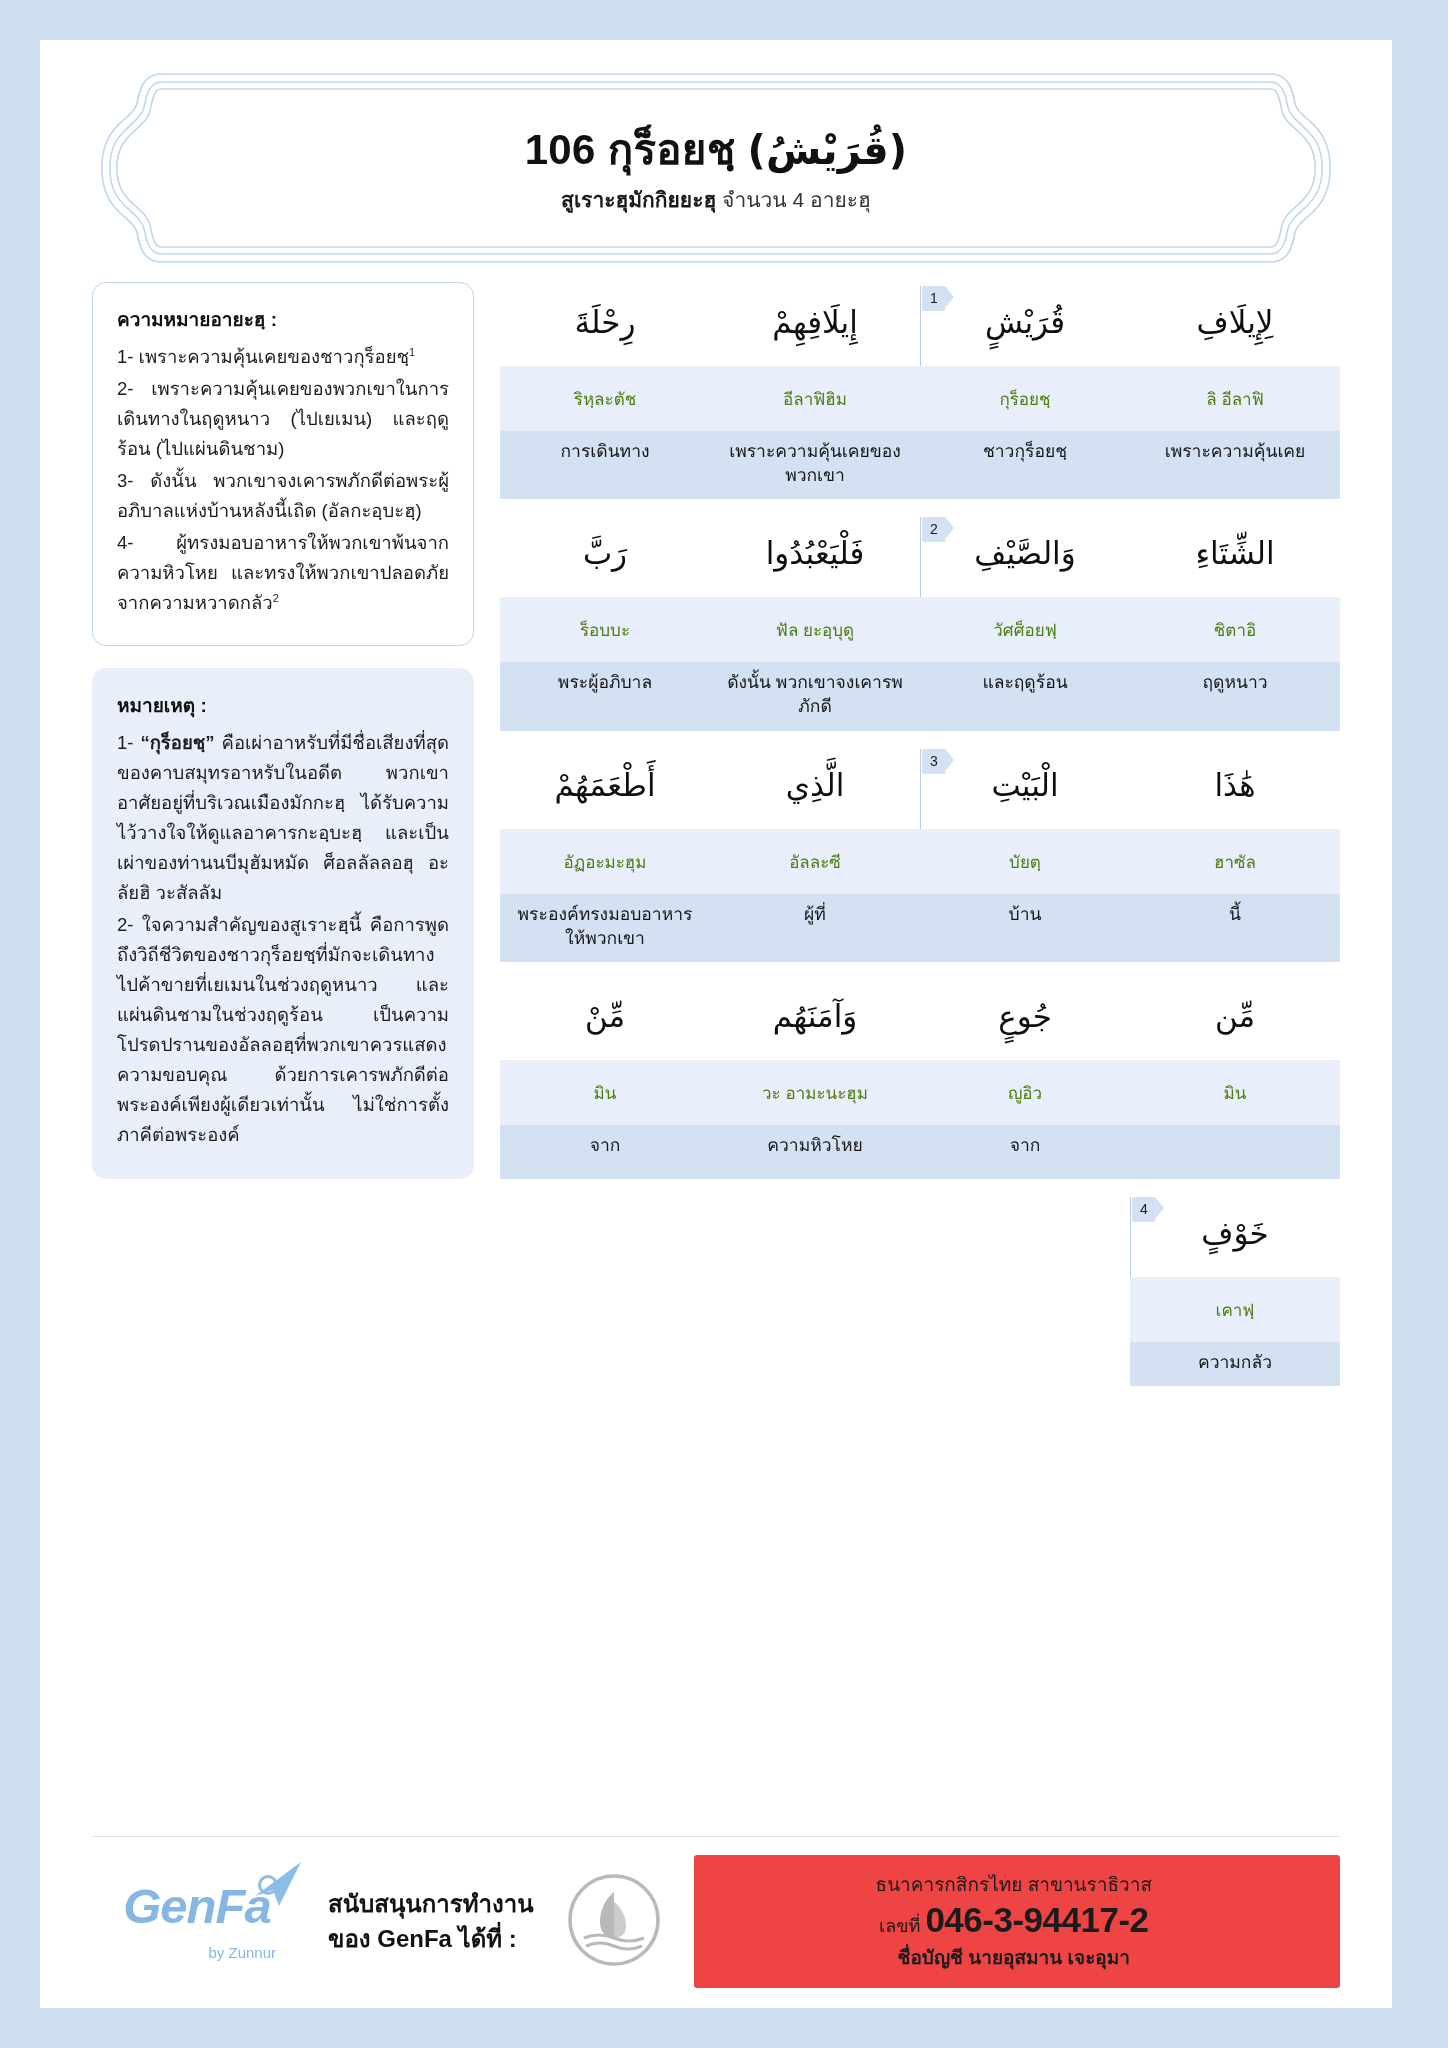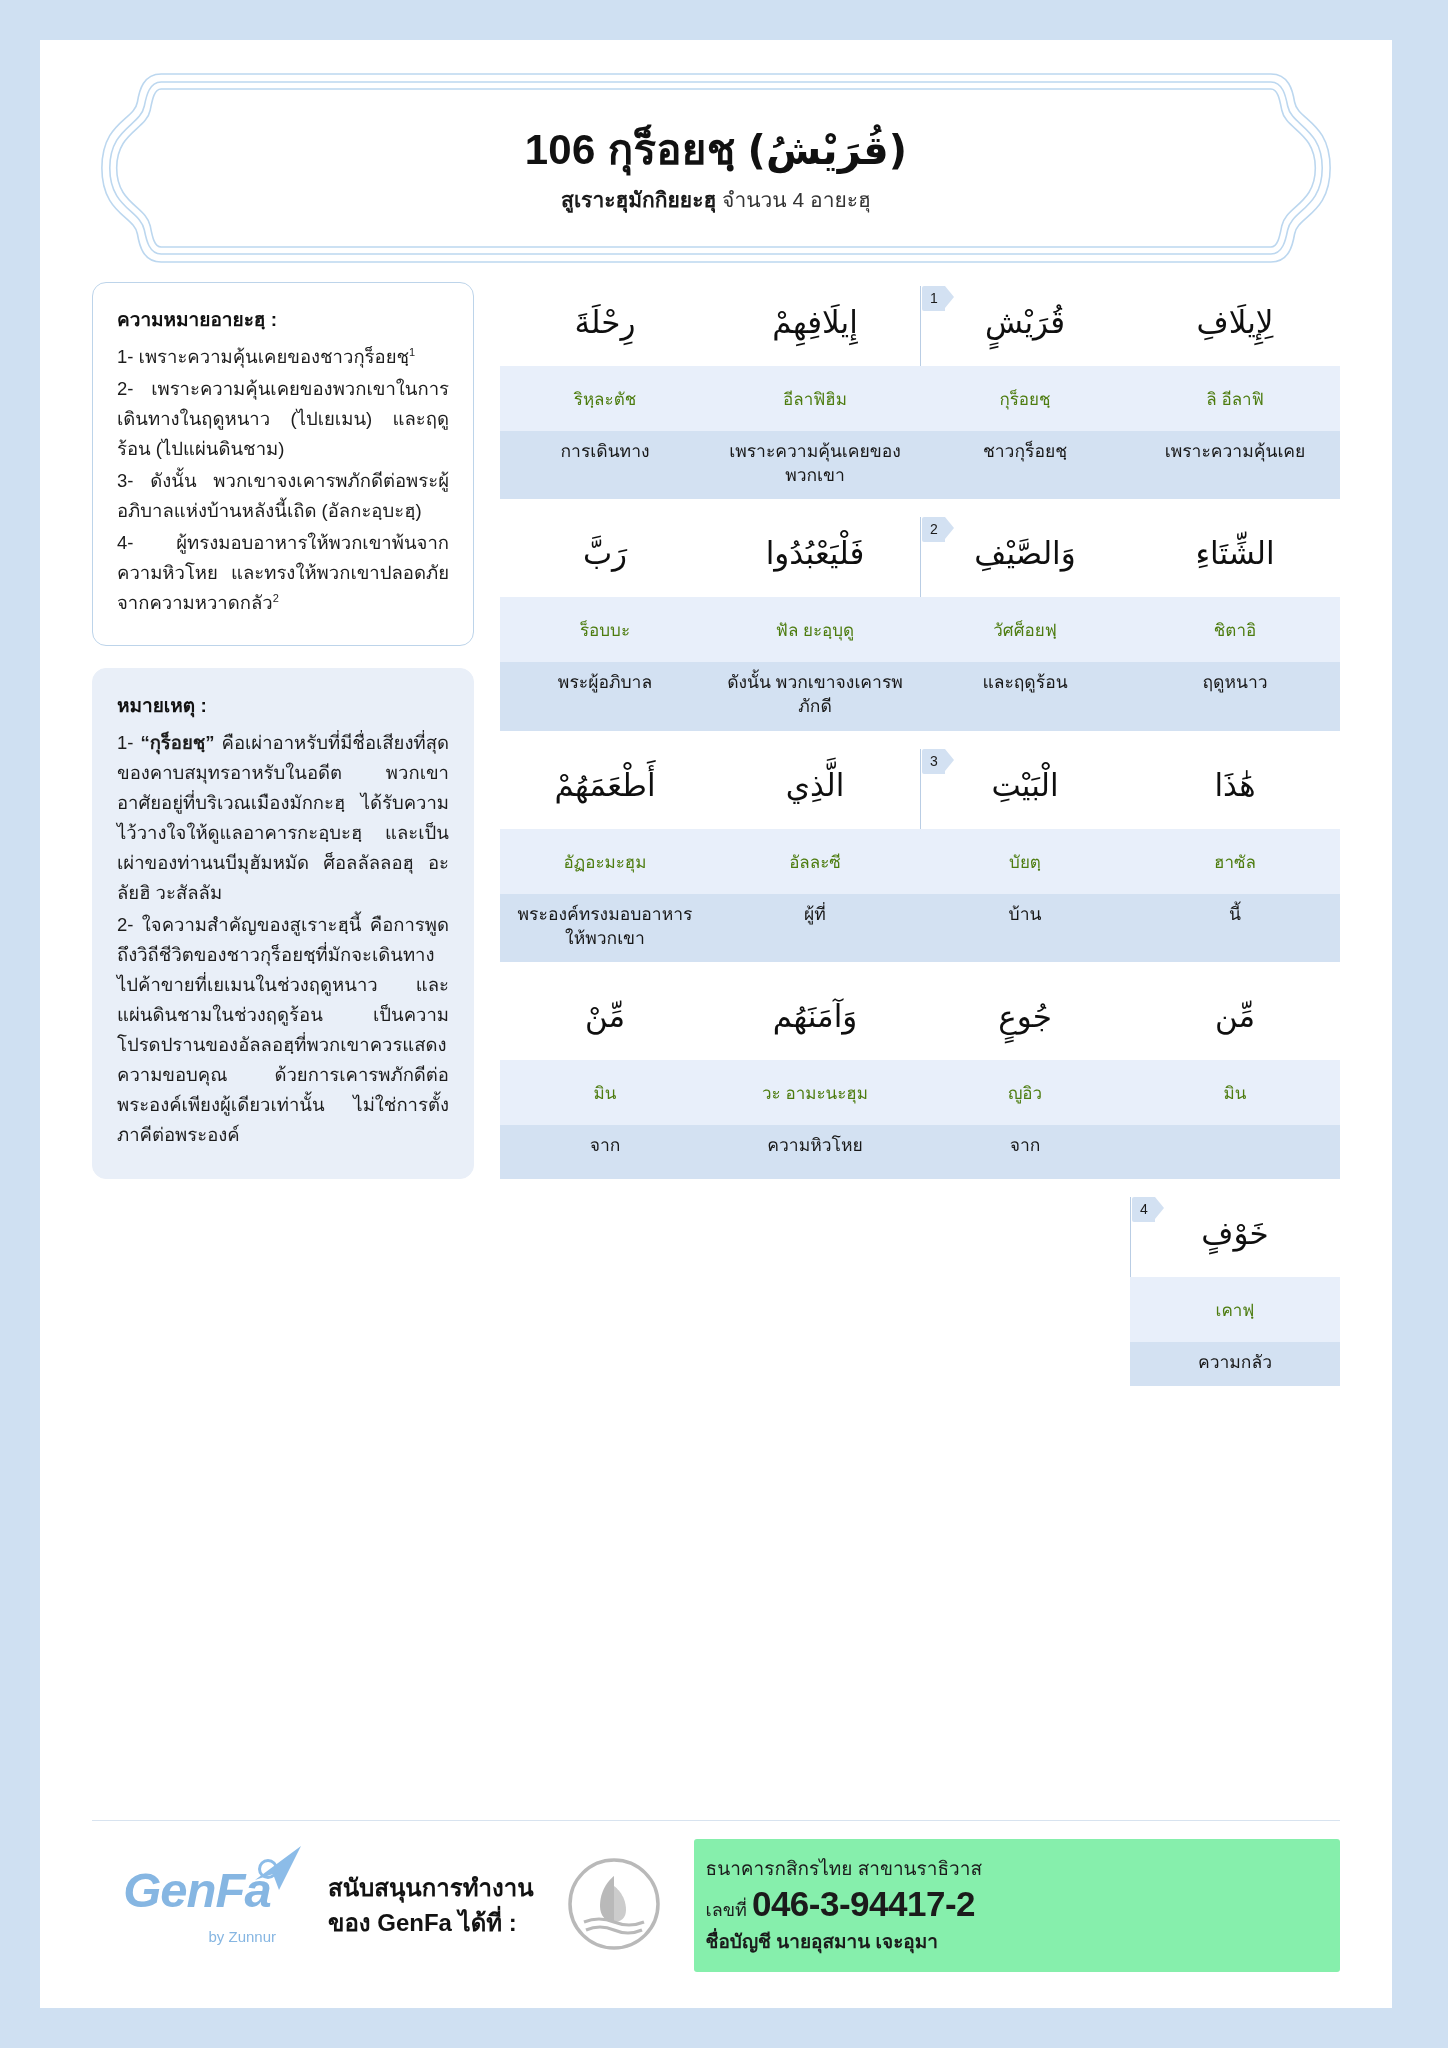--- a/index.html
+++ b/index.html
@@ -176,21 +176,21 @@
   .last-row {
     width: 25%;
     margin-left: auto;
     margin-top: 14px;
     position: relative;
   }
 
   
   .footer {
     position: absolute;
-    left: 52px; right: 52px; bottom: 36px;
+    left: 52px; right: 52px; bottom: 20px;
   }
   .footer-rule { height: 1px; background: #d8e3ef; margin-bottom: 18px; }
   .footer-inner {
     display: flex;
     align-items: center;
     gap: 26px;
   }
   .logo-block { width: 210px; flex: 0 0 210px; text-align: center; position: relative; }
   .logo-word {
     font-size: 49px;
@@ -213,23 +213,24 @@
   .support-text {
     font-size: 24px;
     font-weight: bold;
     line-height: 1.42;
     color: #121212;
     flex: 0 0 auto;
   }
   .seal { flex: 0 0 auto; margin: 0 6px; }
   .bank-box {
     flex: 1 1 auto;
-    background: #86efac;
+    background: #ef4444;
     border-radius: 3px;
     padding: 14px 18px 16px 12px;
+    text-align: center;
     color: #1b1b1b;
   }
   .bank-line1 { font-size: 19px; }
   .bank-line2 { font-size: 18px; margin: 1px 0 2px 0; }
   .bank-line2 .acct { font-size: 35px; font-weight: bold; letter-spacing: -.5px; }
   .bank-line3 { font-size: 19px; font-weight: bold; }
 </style>
 </head>
 <body>
 

